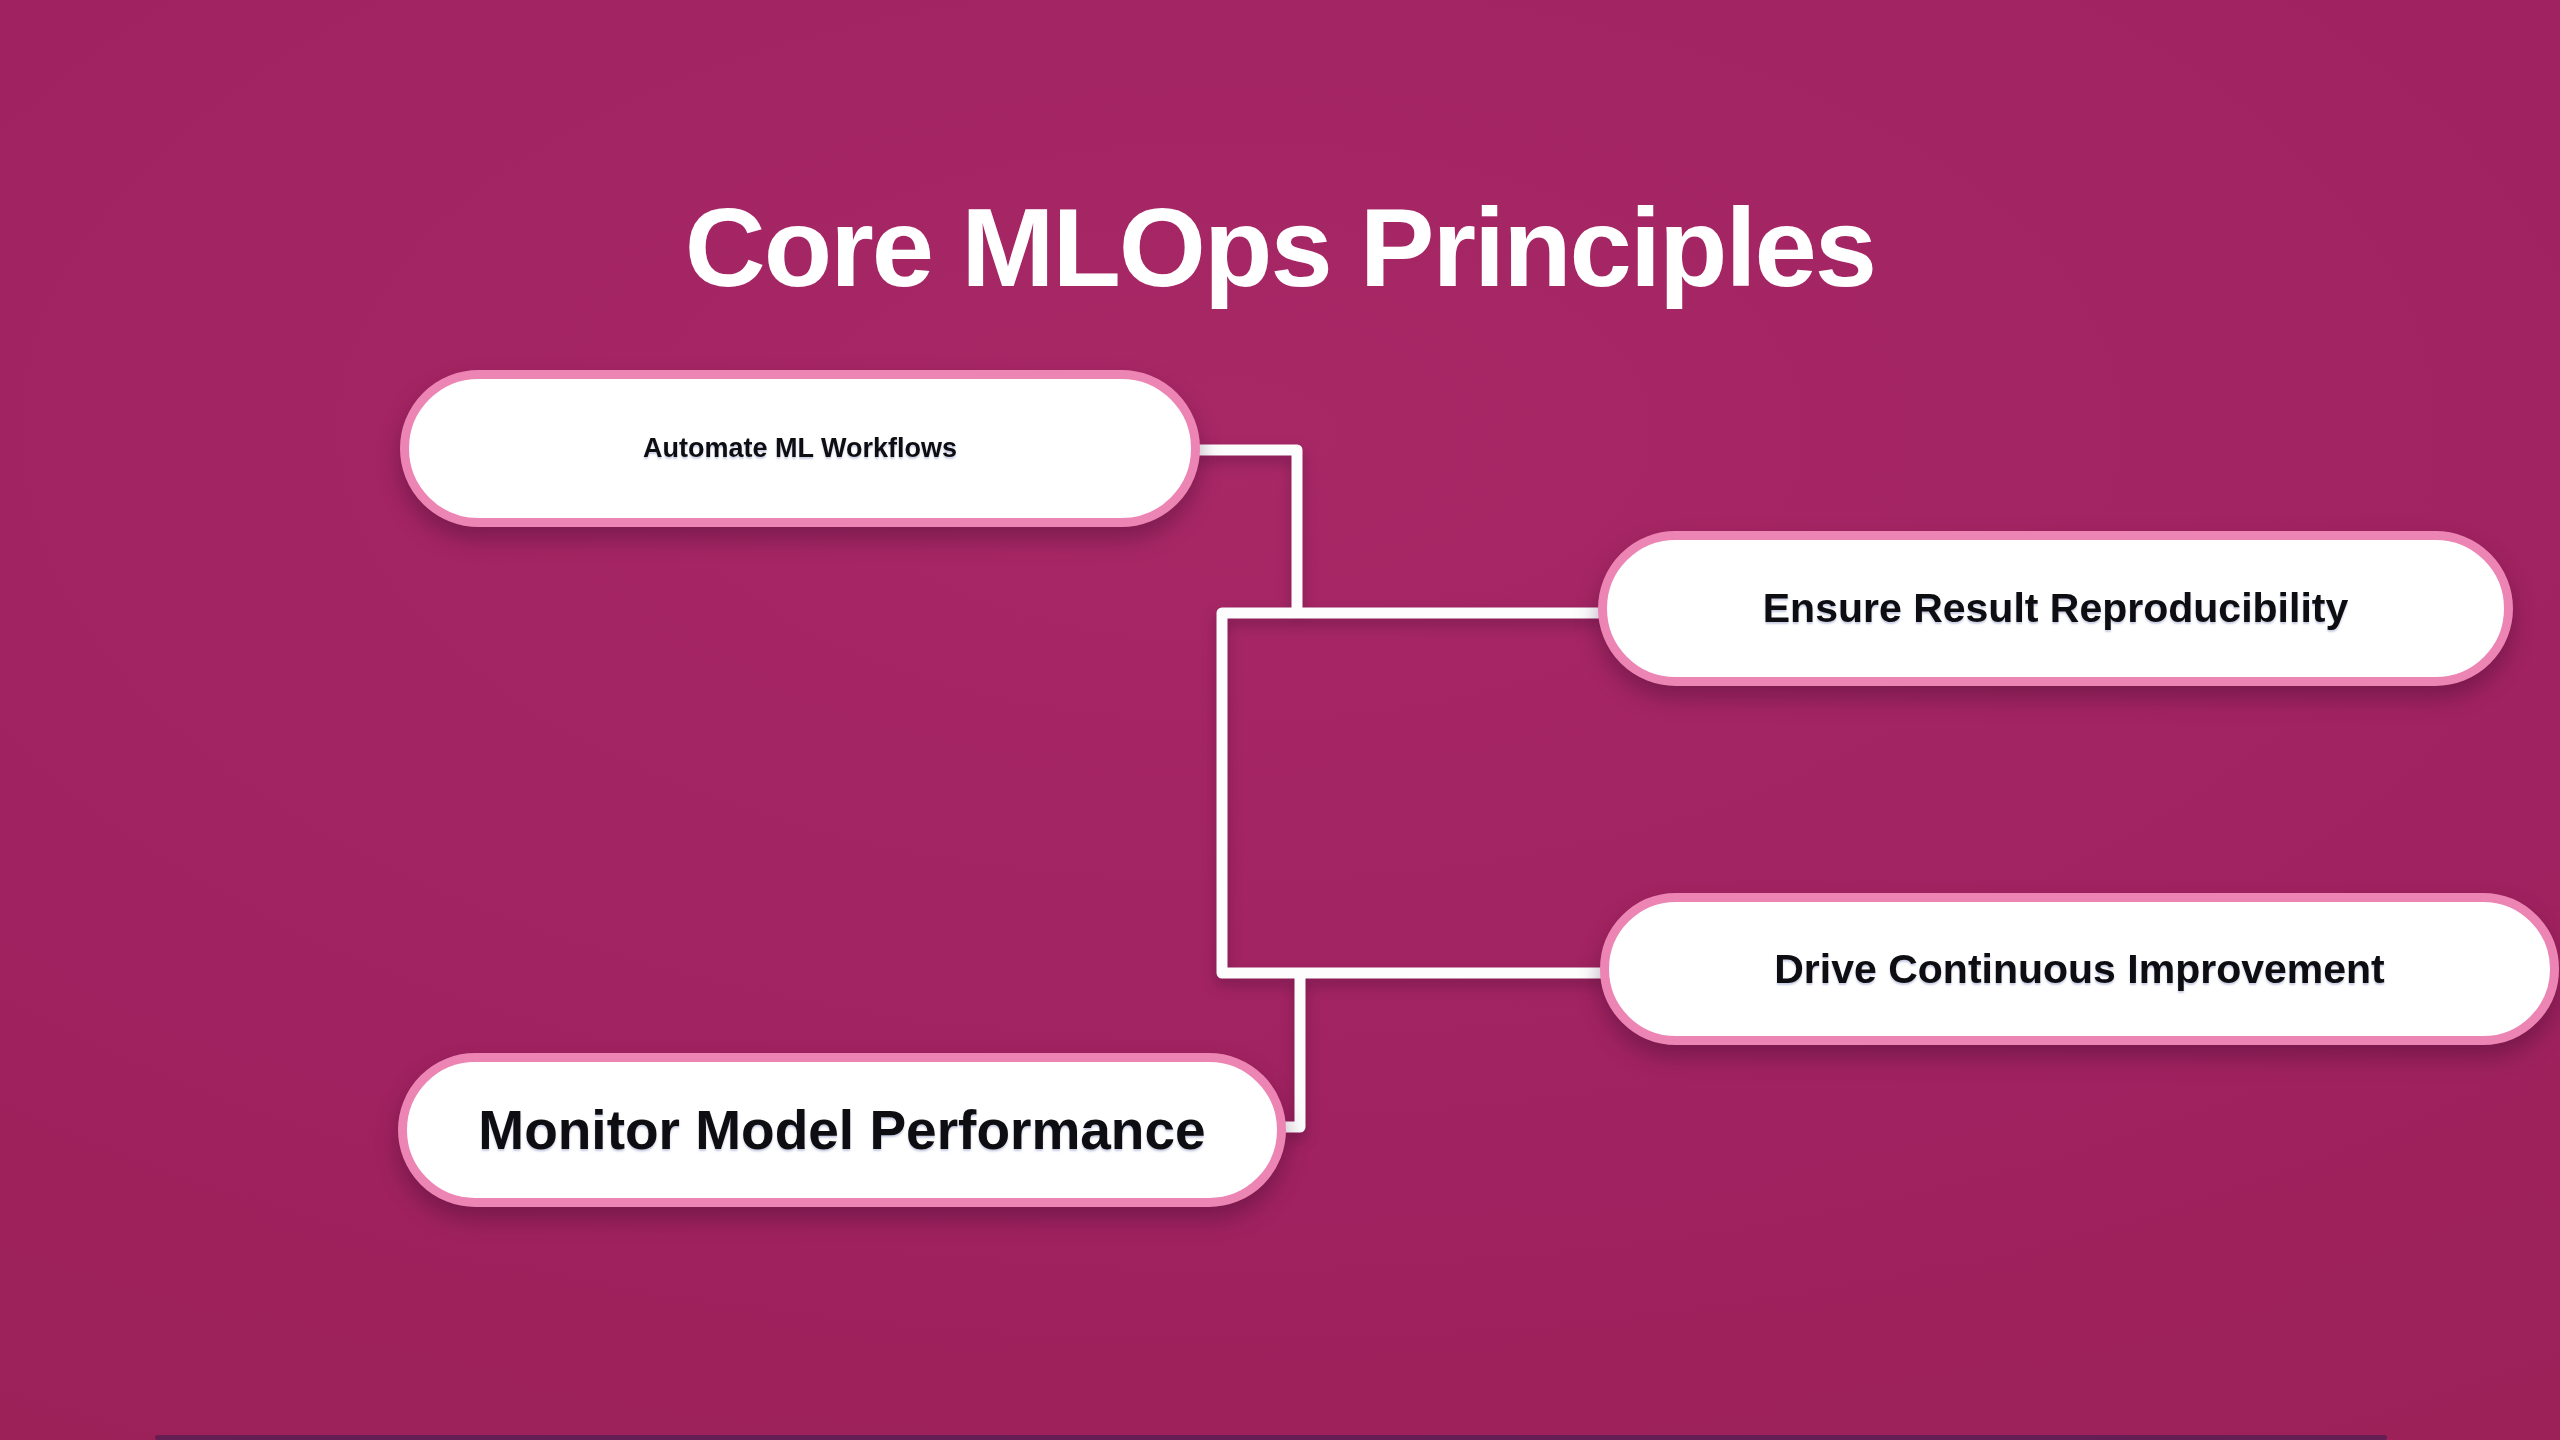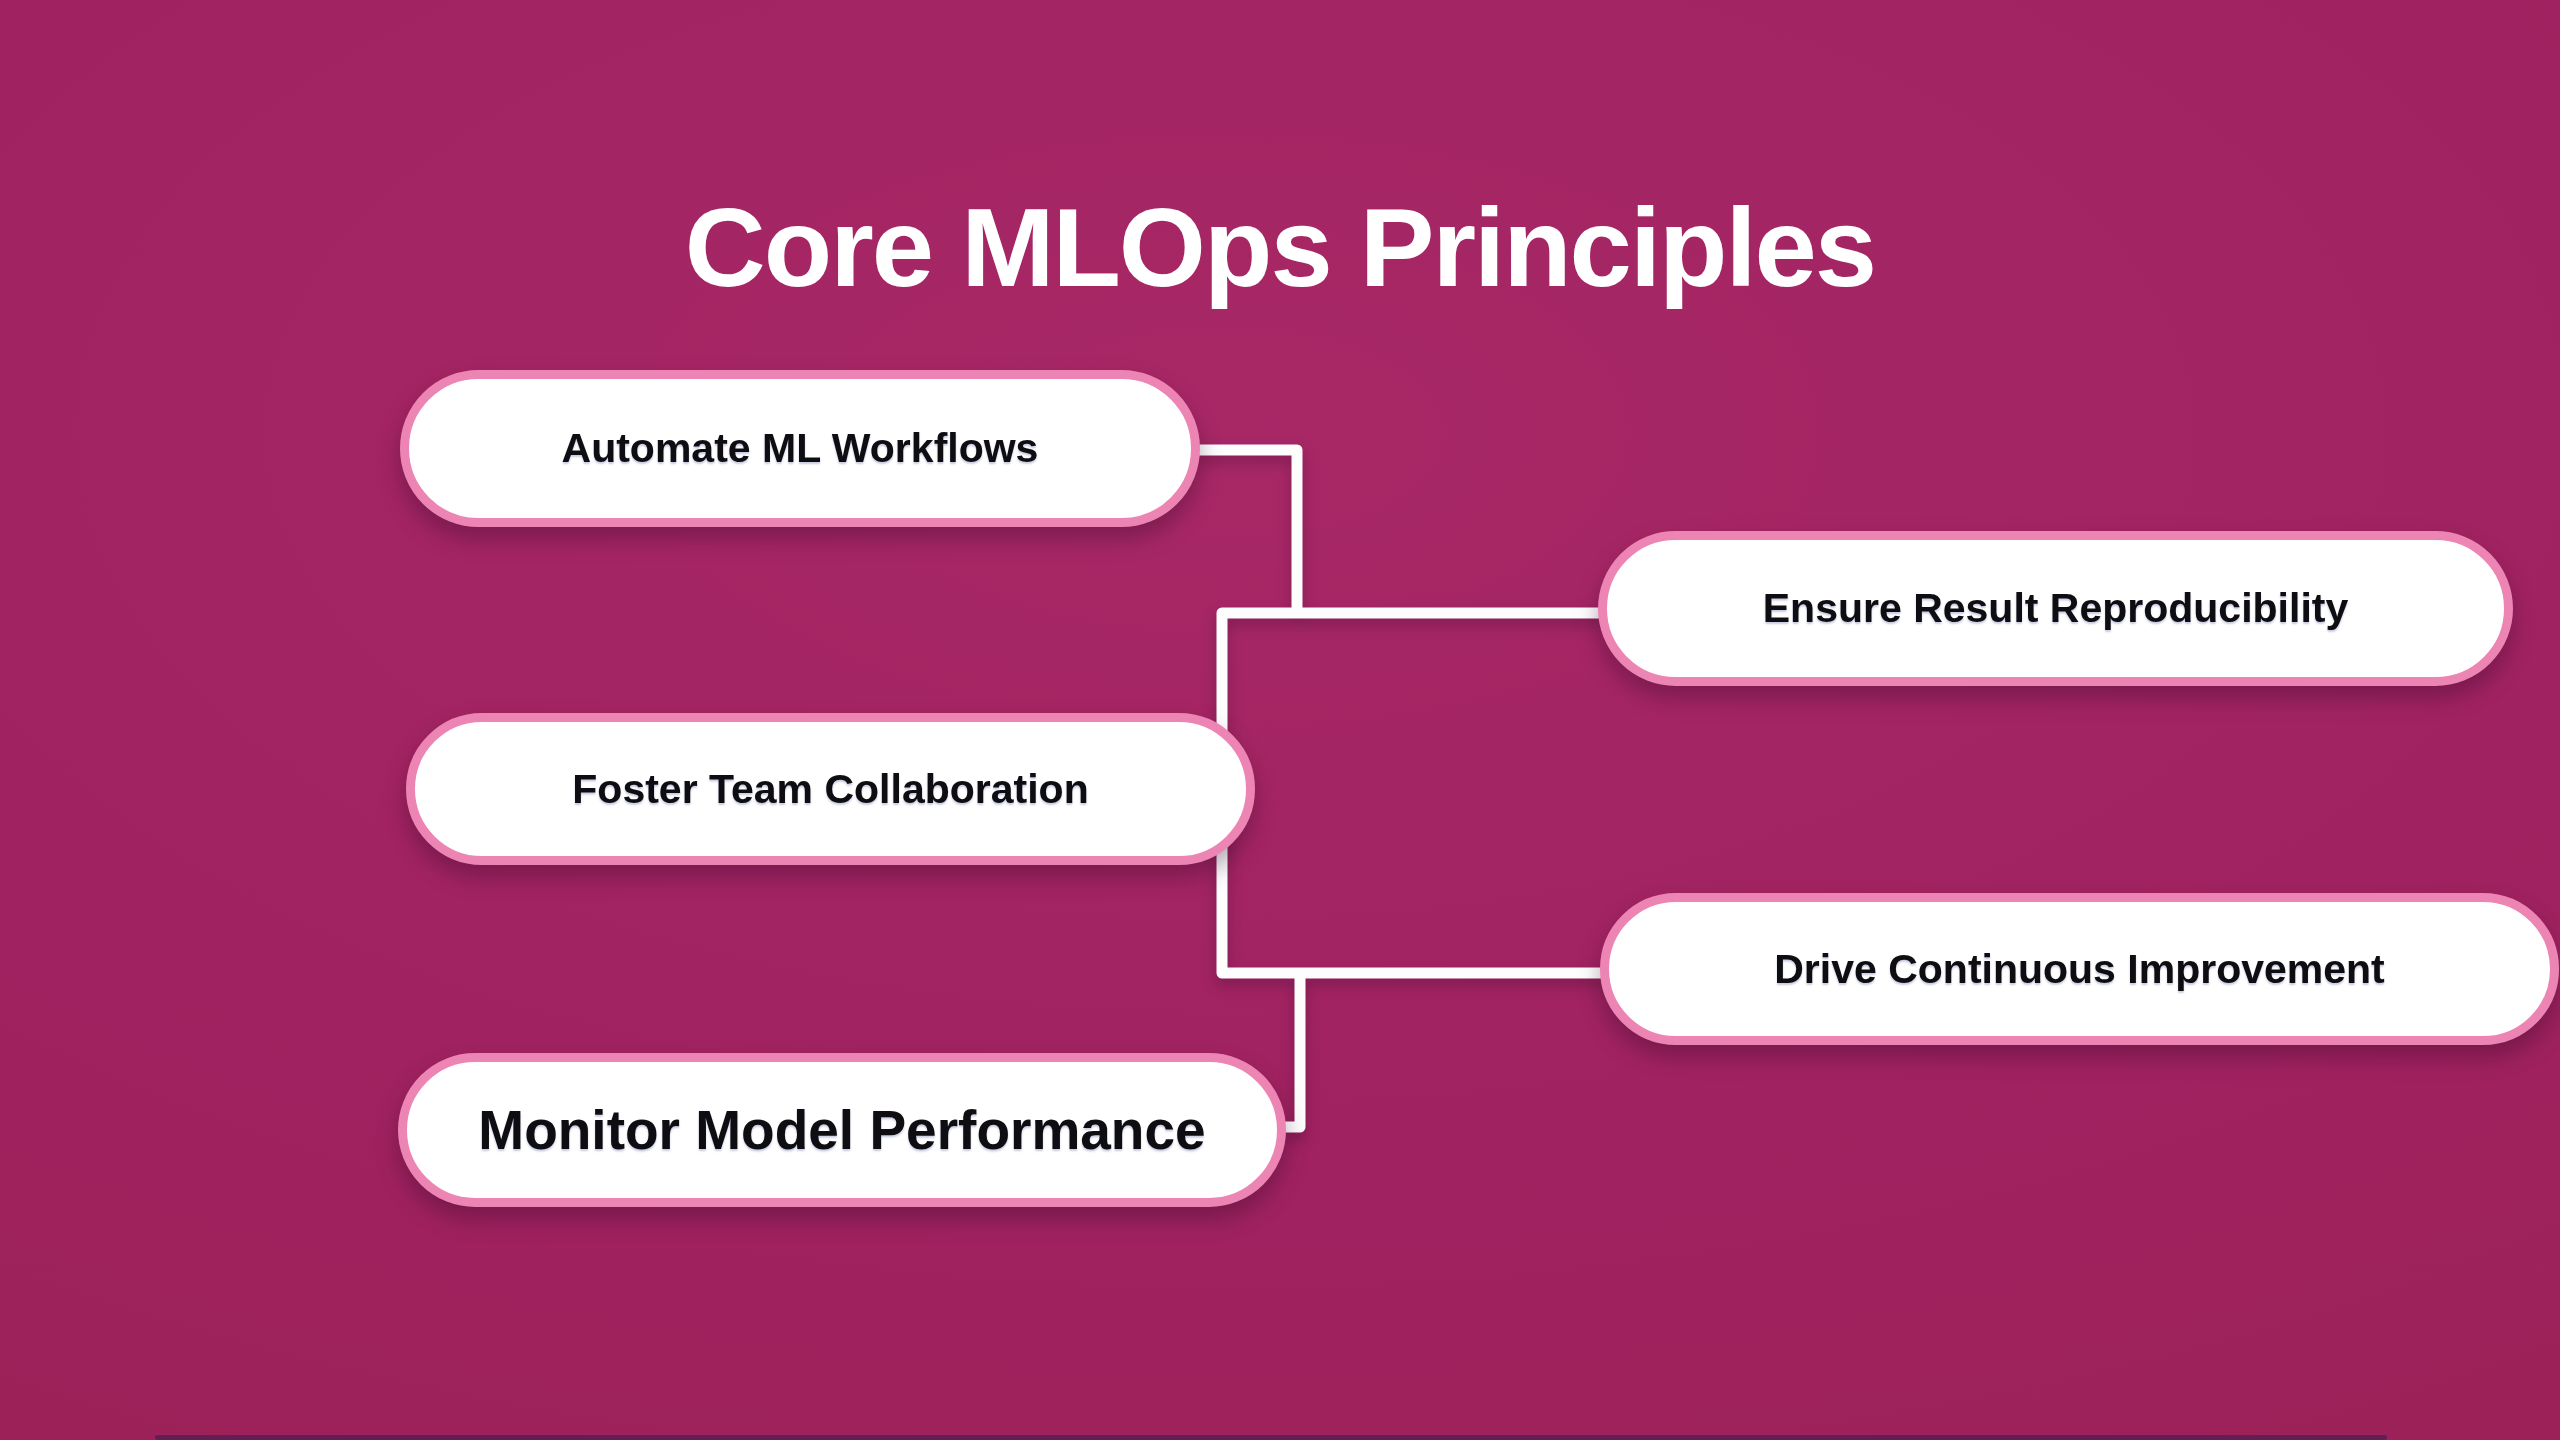--- a/index.html
+++ b/index.html
@@ -67,27 +67,24 @@
 
 <div id="canvas">
   <svg id="connector-svg" width="2560" height="1440" viewBox="0 0 2560 1440">
       <path d="M 1190 450 H 1297 V 613" fill="none" stroke="#fdfdfe" stroke-width="11" stroke-linejoin="round"></path>
       <path d="M 1605 613 H 1222 V 973 H 1607" fill="none" stroke="#fdfdfe" stroke-width="11" stroke-linejoin="round"></path>
       <path d="M 1300 973 V 1127 H 1280" fill="none" stroke="#fdfdfe" stroke-width="11" stroke-linejoin="round"></path>
     </svg>
   <h1 class="title" style="font-size: 112px; color: rgb(255, 255, 255);">Core MLOps Principles</h1>
   <div class="bottom-edge" style="left: 155px; width: 2232px;"></div>
 <div class="node" style="left: 400px; top: 370px; width: 800px; height: 157px; border-width: 9px;">
-      <span class="node-label" style="font-size: 41px;">Automate ML Workflows</span>
+      <span class="node-label" style="font-size: 27px;">Automate ML Workflows</span>
     </div>
     <div class="node" style="left: 1598px; top: 531px; width: 915px; height: 155px; border-width: 9px;">
       <span class="node-label" style="font-size: 41px;">Ensure Result Reproducibility</span>
-    </div>
-    <div class="node" style="left: 406px; top: 713px; width: 849px; height: 152px; border-width: 9px;">
-      <span class="node-label" style="font-size: 41px;">Foster Team Collaboration</span>
     </div>
     <div class="node" style="left: 1600px; top: 893px; width: 959px; height: 152px; border-width: 9px;">
       <span class="node-label" style="font-size: 41px;">Drive Continuous Improvement</span>
     </div>
     <div class="node" style="left: 398px; top: 1053px; width: 888px; height: 154px; border-width: 9px;">
       <span class="node-label" style="font-size: 55px;">Monitor Model Performance</span>
     </div>
   </div>
 
 </body></html>

